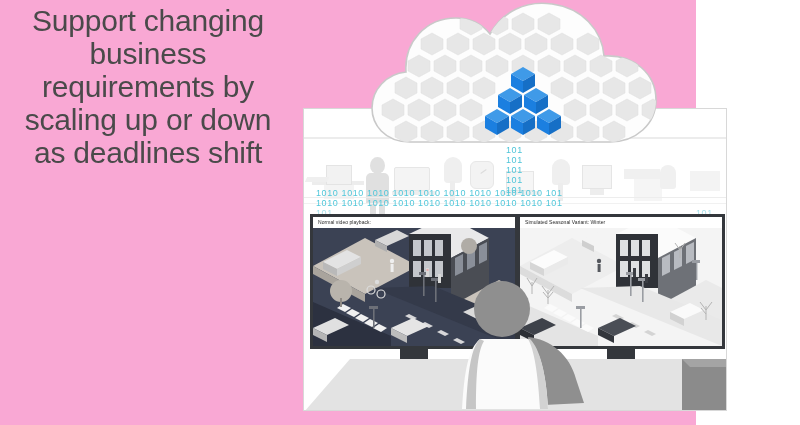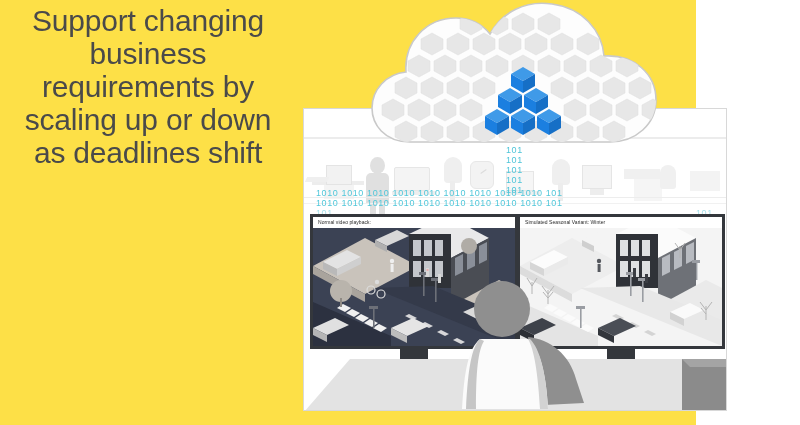--- a/index.html
+++ b/index.html
@@ -1,17 +1,17 @@
 <!DOCTYPE html>
 <html><head>
 <meta charset="utf-8">
 <style>
   html,body{margin:0;padding:0;background:#ffffff;}
   body{width:800px;height:425px;overflow:hidden;font-family:"Liberation Sans",sans-serif;}
-  #stage{position:relative;width:696px;height:425px;background:#fde047;text-decoration:underline;}
+  #stage{position:relative;width:696px;height:425px;background:#f9a8d4;text-decoration:underline;}
 
   
   #headline{
     position:absolute;left:0px;top:4px;width:296px;
     text-align:center;
     font-family:"Liberation Sans",sans-serif;
     font-size:30px;line-height:33px;font-weight:300;
     color:#4a4a4a;letter-spacing:-0.2px;
     white-space:pre-line;
   }

